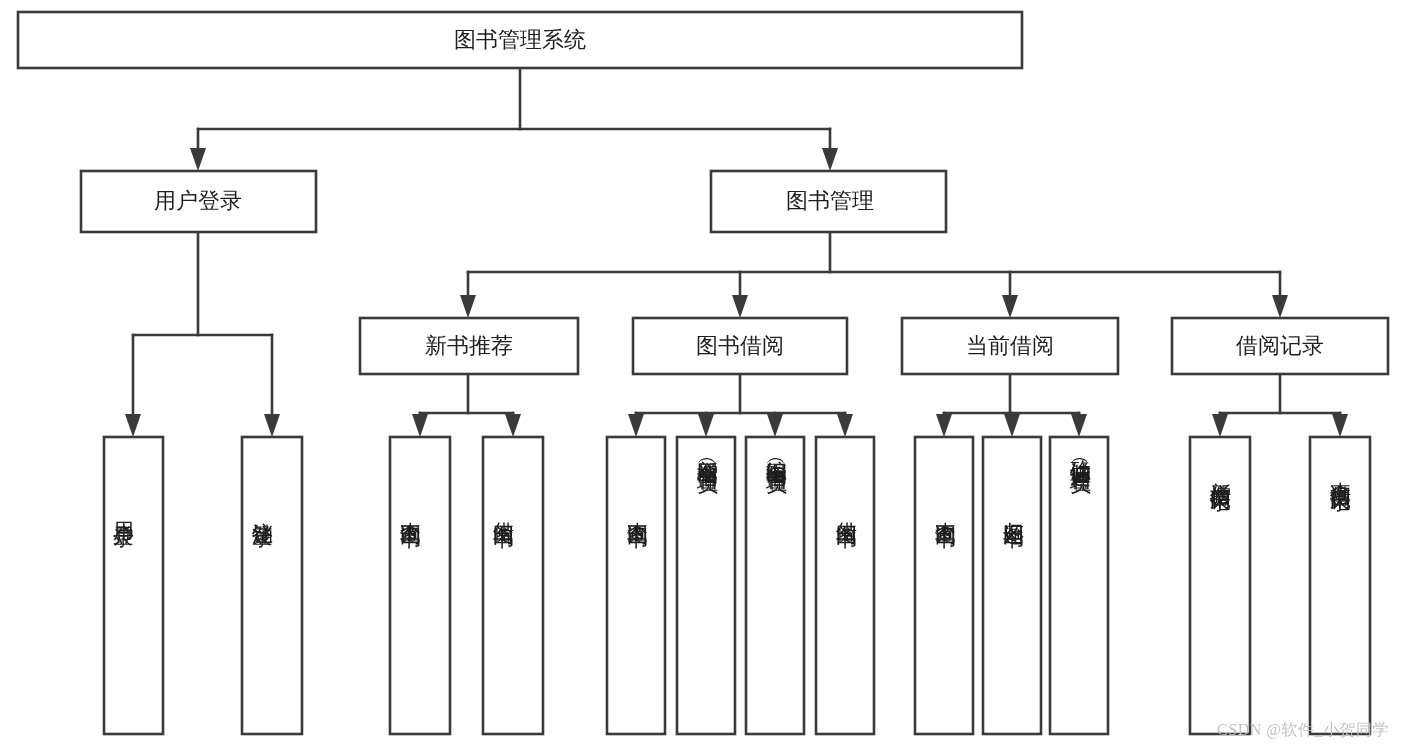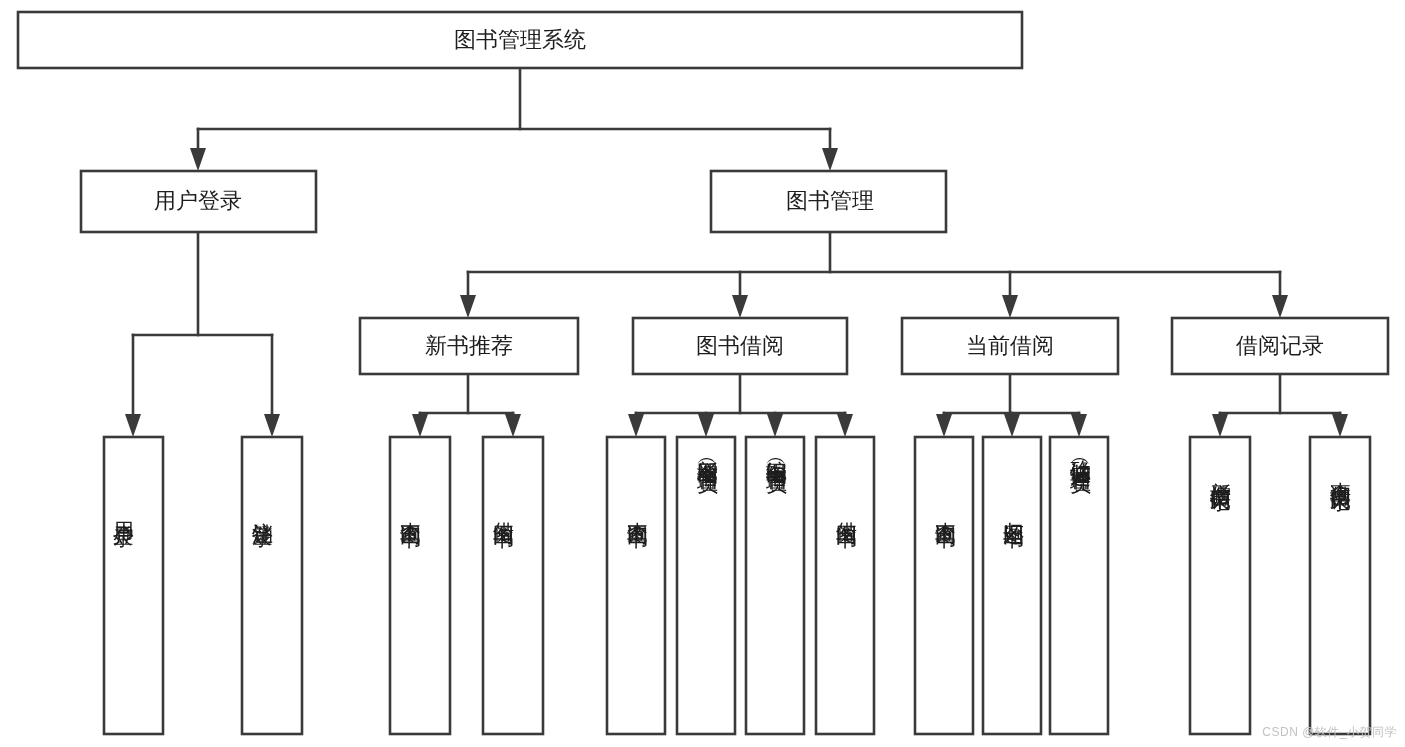--- a/index.html
+++ b/index.html
@@ -55,24 +55,24 @@
     font-family: "Liberation Sans", "DejaVu Sans", sans-serif;
     font-size: 21px;
     line-height: 1.12;
     color: #1d1d1d;
     letter-spacing: 2px;
     white-space: nowrap;
     pointer-events: none;
   }
   .watermark {
     position: absolute;
-    right: 8px;
+    right: 16px;
     bottom: 6px;
-    font-family: Liberation Sans, sans-serif;
-    font-size: 12px;
+    font-family: Liberation Serif, serif;
+    font-size: 16px;
     color: #c2c2c2;
     white-space: nowrap;
     letter-spacing: 0.5px;
   }
 </style>
 </head>
 <body>
 
 <div id="diagram-root">
 

